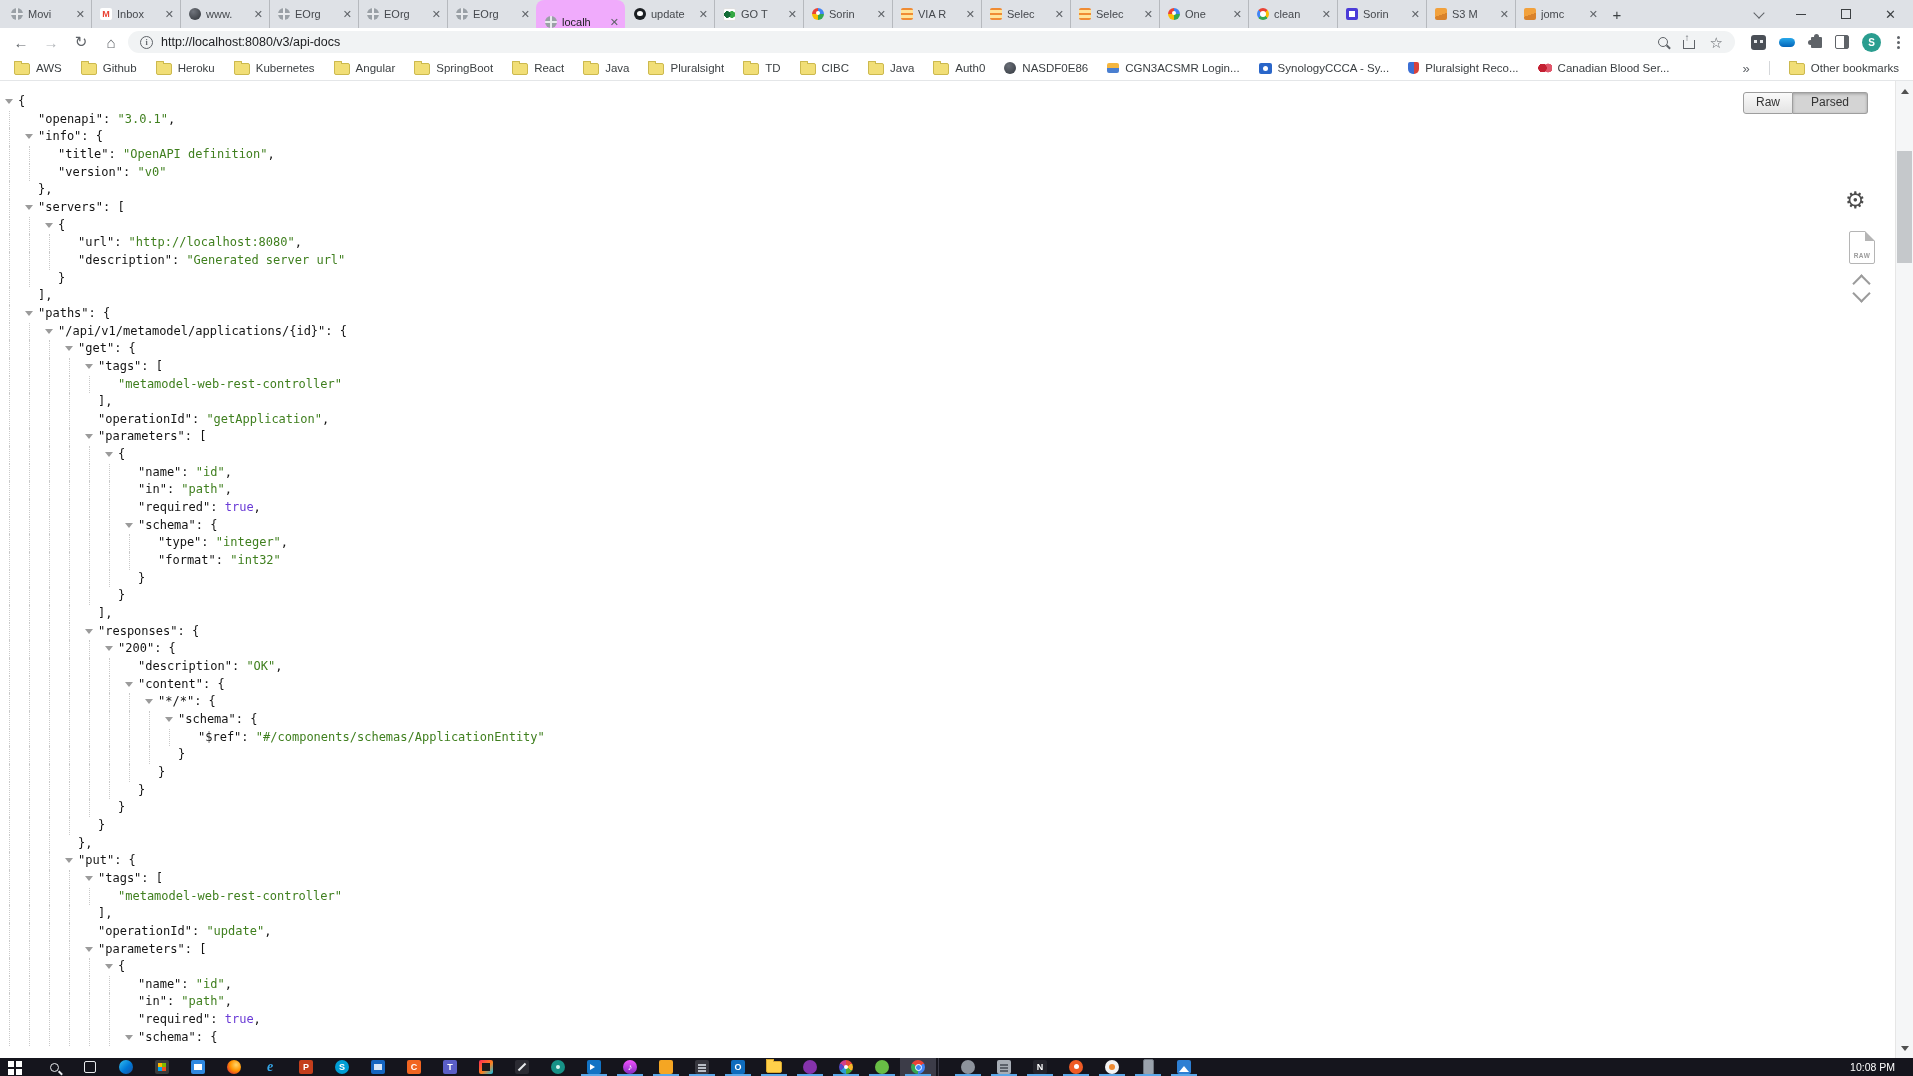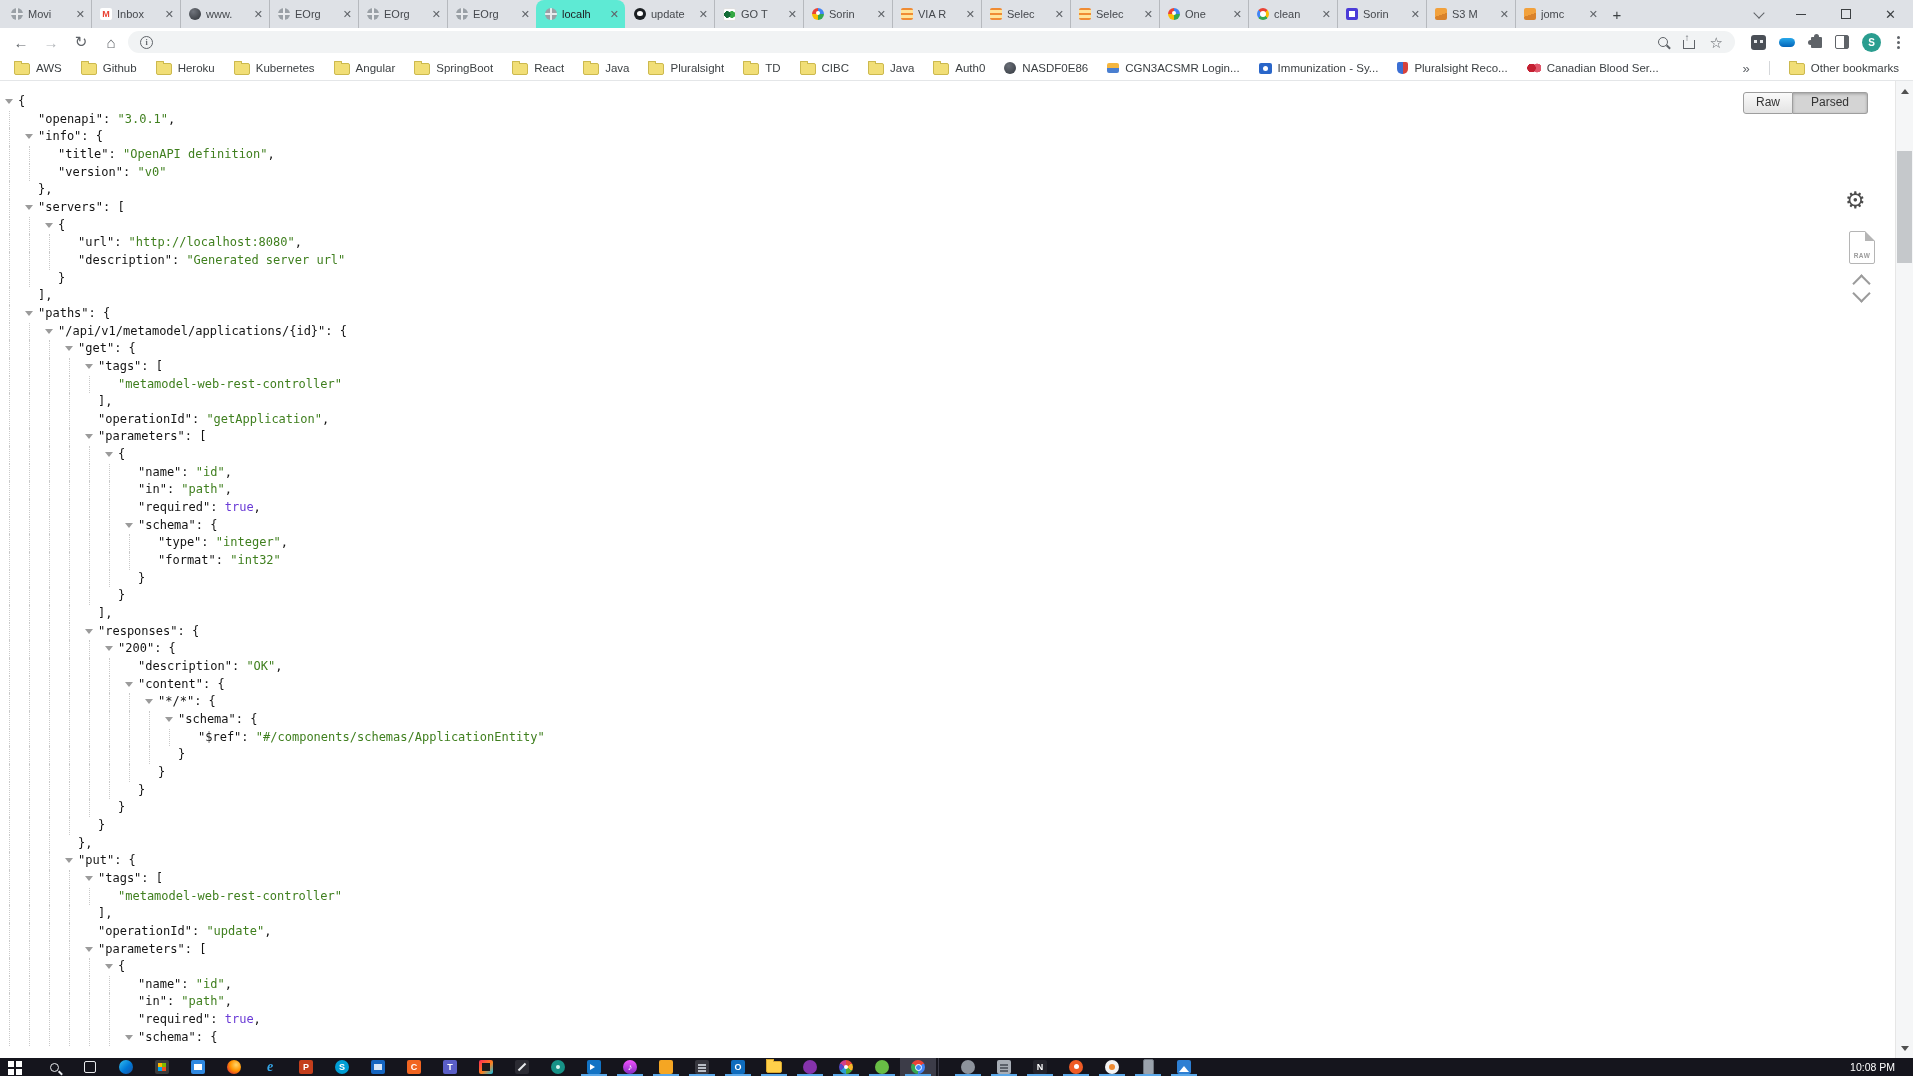--- a/index.html
+++ b/index.html
@@ -5,21 +5,21 @@
   html,body{margin:0;padding:0;background:#000;}
   .screen{position:relative;width:1913px;height:1076px;background:#fff;overflow:hidden;
           font-family:"Liberation Sans",sans-serif;-webkit-font-smoothing:antialiased;}
 
   
   .tabstrip{position:relative;height:28px;background:#dee1e6;display:flex;align-items:stretch;}
   .tabs{display:flex;align-items:stretch;padding-left:2px;}
   .tab{position:relative;width:74px;display:flex;align-items:center;gap:5px;padding:0 6px 0 9px;
        font-size:11px;color:#45484d;cursor:default;}
   .tab + .tab{box-shadow:inset 1px 0 0 #b6b9be;}
-  .tab.active{background:#5eead4;border-radius:8px 8px 0 0;color:#202124;box-shadow:none;z-index:2;}
+  .tab.active{background:#f0abfc;border-radius:8px 8px 0 0;color:#202124;box-shadow:none;z-index:2;align-items:flex-end;}
   .tab.active + .tab{box-shadow:none;}
   .tab-title{flex:1;overflow:hidden;white-space:nowrap;text-overflow:clip;}
   .tab-close{font-size:11px;color:#5f6368;line-height:1;}
   .newtab{width:26px;display:flex;align-items:center;justify-content:center;font-size:15px;color:#3c4043;}
   .winctl{position:absolute;right:0;top:0;height:28px;display:flex;}
   .wbtn{width:45px;display:flex;align-items:center;justify-content:center;color:#3c4043;}
   .wbtn.first{width:38px;}
   .chev-dn{width:7px;height:7px;border-left:1.5px solid #5f6368;border-bottom:1.5px solid #5f6368;transform:rotate(-45deg);margin-top:-3px;}
   .min-glyph{width:10px;height:0;border-top:1.5px solid #3c4043;}
   .restore-glyph{position:relative;width:8px;height:8px;border:1.2px solid #3c4043;background:#dee1e6;}
@@ -309,20 +309,21 @@
     </div>
   </div>
 
   <div class="toolbar">
     <div class="navbtn">←</div>
     <div class="navbtn disabled">→</div>
     <div class="navbtn">↻</div>
     <div class="navbtn">⌂</div>
     <div class="omnibox">
       <span class="info-ic">i</span>
+      <span class="url">http://localhost:8080/v3/api-docs</span>
       <span class="pill-icons">
         <i class="mag"></i>
         <i class="share-ic"></i>
         <span class="star-ic">☆</span>
       </span>
     </div>
     <div class="ext-icons">
       <i class="ext-dark"></i>
       <i class="cloud-ic"></i>
       <i class="puzzle-ic"></i>
@@ -393,21 +394,21 @@
         <span class="bm">
           <i class="bm-ic bm-darkglobe"></i>
           <span>NASDF0E86</span>
         </span>
         <span class="bm">
           <i class="bm-ic bm-router"></i>
           <span>CGN3ACSMR Login...</span>
         </span>
         <span class="bm">
           <i class="bm-ic bm-synology"></i>
-          <span>Immunization - Sy...</span>
+          <span>SynologyCCCA - Sy...</span>
         </span>
         <span class="bm">
           <i class="bm-ic bm-shield"></i>
           <span>Pluralsight Reco...</span>
         </span>
         <span class="bm">
           <i class="bm-ic bm-blood"></i>
           <span>Canadian Blood Ser...</span>
         </span>
       </span>

